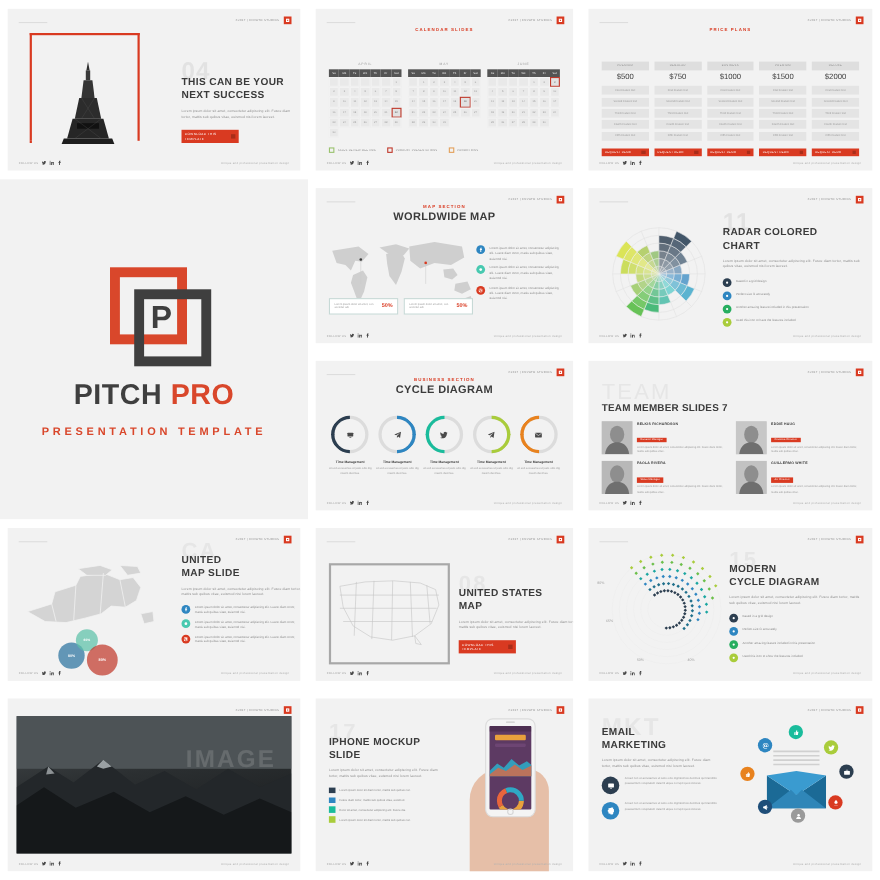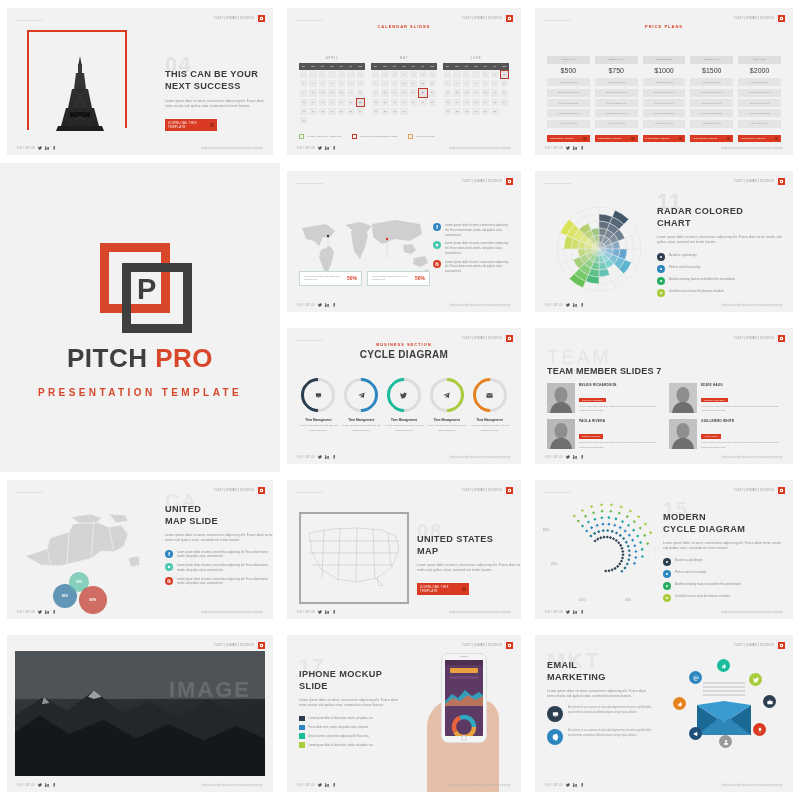--- a/index.html
+++ b/index.html
@@ -510,20 +510,24 @@
       <span>PITCH </span><span class="red">PRO</span>
     </div>
     <div class="hero-t3">PRESENTATION TEMPLATE</div>
   </div>
 
   <div class="slide pad">
     <div class="sdash"></div>
     <div class="shead">
       <span class="sh-txt">©2017 | ENVATO STUDIOS</span>
       <span class="sh-mark"></span>
+    </div>
+    <div style="position:absolute;top:14px;left:0;right:0">
+      <div class="kicker">MAP SECTION</div>
+      <div class="stitle">WORLDWIDE MAP</div>
     </div>
     <svg style="position:absolute;left:10px;top:46px" width="135" height="62" viewBox="0 0 270 124">
       <g fill="#cfcfcf">
         <path d="M10 22 L58 14 L76 28 L64 42 L52 40 L44 58 L34 48 L18 44 Z"></path>
         <path d="M48 66 L66 58 L74 70 L68 96 L58 118 L50 96 L44 80 Z"></path>
         <path d="M108 28 L134 22 L142 36 L136 60 L126 84 L114 68 L110 46 Z"></path>
         <path d="M96 16 L126 10 L150 18 L140 30 L116 30 Z"></path>
         <path d="M150 14 L196 6 L246 14 L250 34 L226 48 L196 44 L170 54 L152 40 Z"></path>
         <path d="M212 56 L230 54 L238 66 L228 74 L214 70 Z"></path>
         <path d="M234 82 L256 78 L262 92 L246 100 L232 94 Z"></path>

